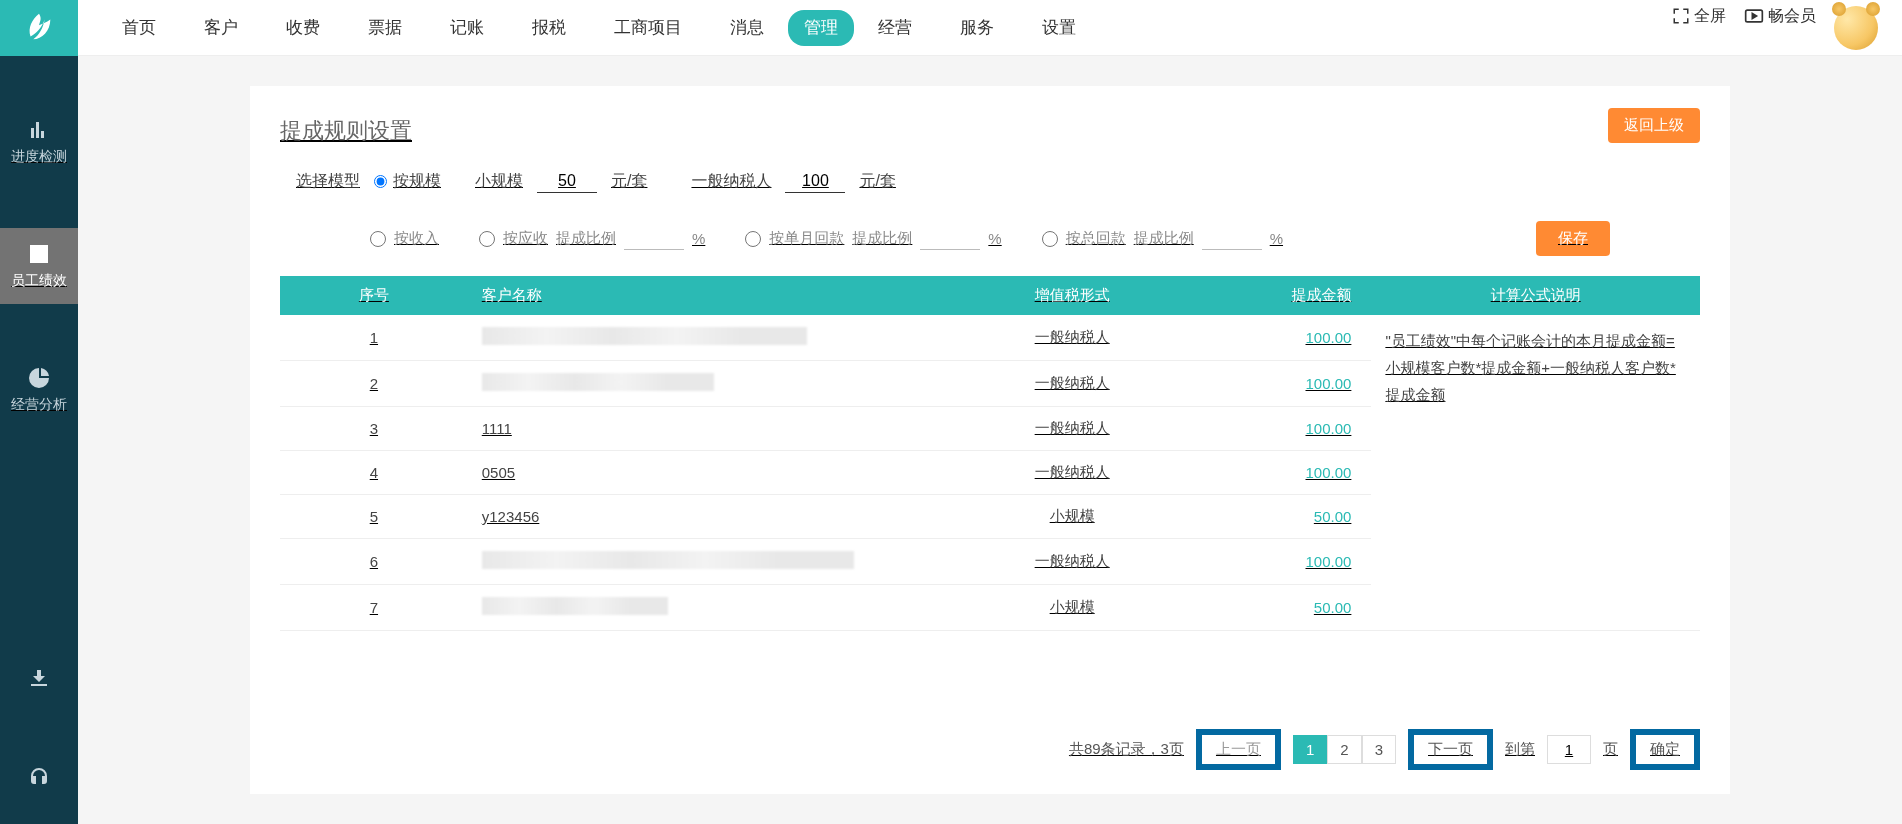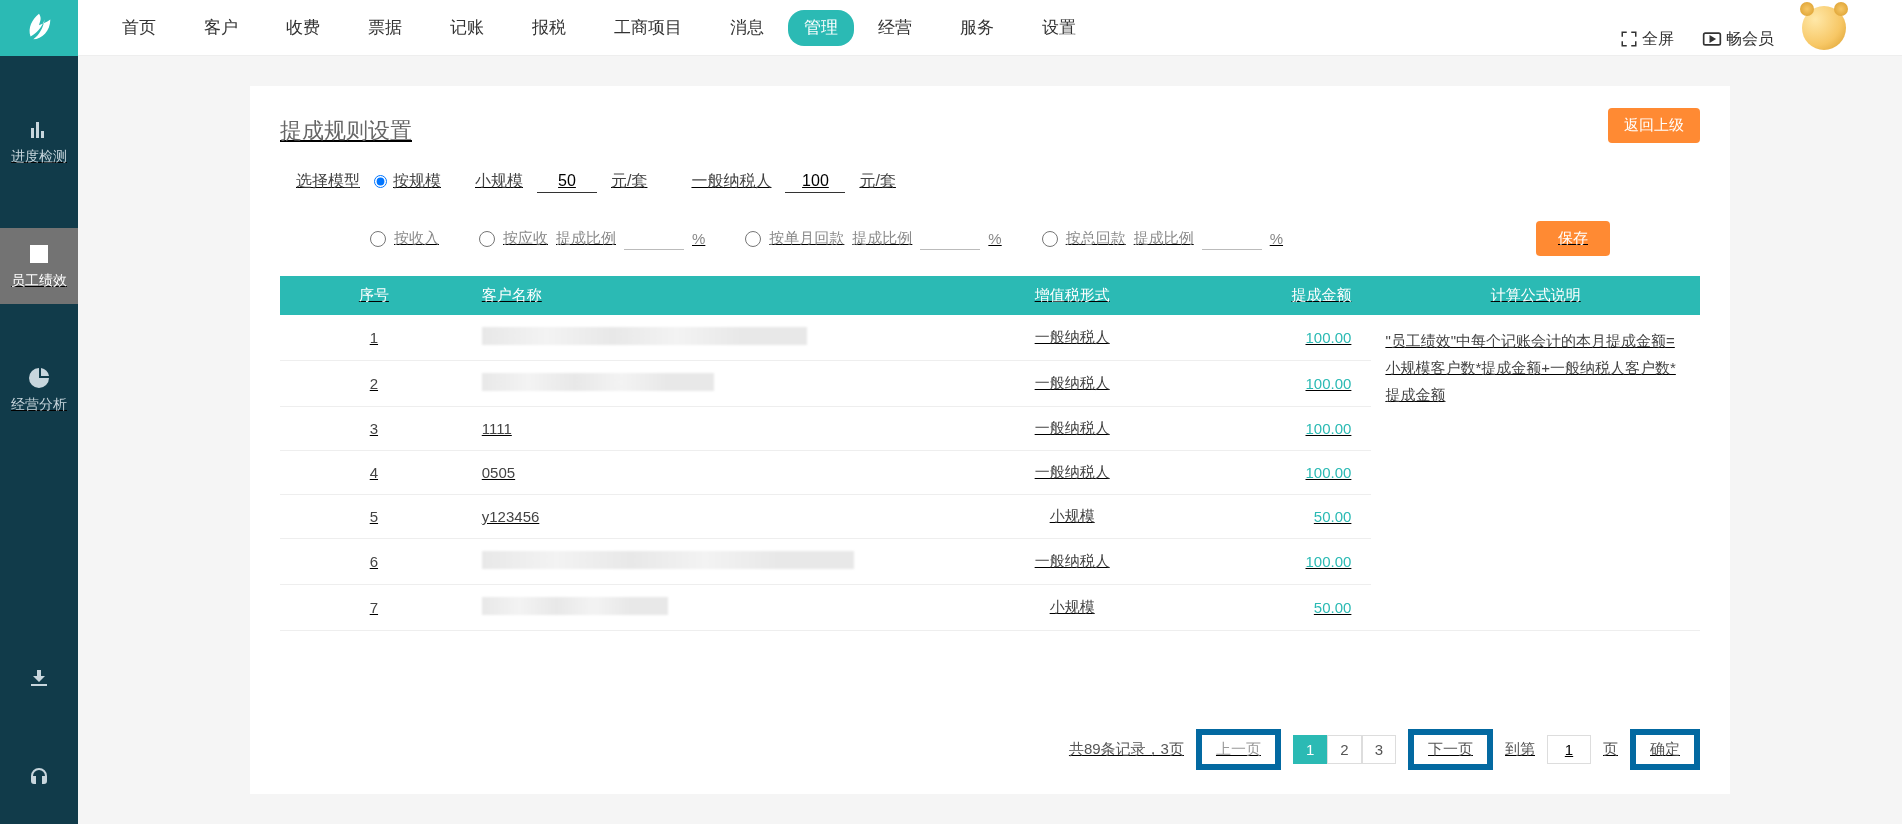--- a/index.html
+++ b/index.html
@@ -17,21 +17,21 @@
   width: 78px; height: 56px; background: #2bbab4;
   display: flex; align-items: center; justify-content: center;
 }
 .logo svg { fill: #fff; }
 .nav-tabs { display: flex; height: 56px; align-items: center; padding-left: 20px; }
 .nav-tab {
   padding: 0 24px; height: 56px; line-height: 56px;
   font-size: 17px; color: #333; cursor: pointer;
 }
 .nav-tab.active { background: #2bbab4; color: #fff; padding: 0 16px; height: 36px; line-height: 36px; border-radius: 16px; }
-.topright { margin-left: auto; display: flex; align-items: flex-end; gap: 28px; padding-right: 56px; font-size: 16px; color: #333; }
+.topright { margin-left: auto; display: flex; align-items: flex-start; gap: 18px; padding-right: 24px; font-size: 16px; color: #333; }
 .topright-item { display: flex; align-items: center; gap: 4px; cursor: pointer; }
 .mascot {
   width: 44px; height: 44px; border-radius: 50%;
   background: radial-gradient(circle at 30% 30%, #ffe8a8 0%, #f7c765 60%, #d99c2b 100%);
   position: relative;
 }
 .mascot::before, .mascot::after {
   content: ''; position: absolute; width: 14px; height: 14px; border-radius: 50%;
   background: radial-gradient(circle, #f7c765 0%, #d99c2b 100%);
   top: -4px;

